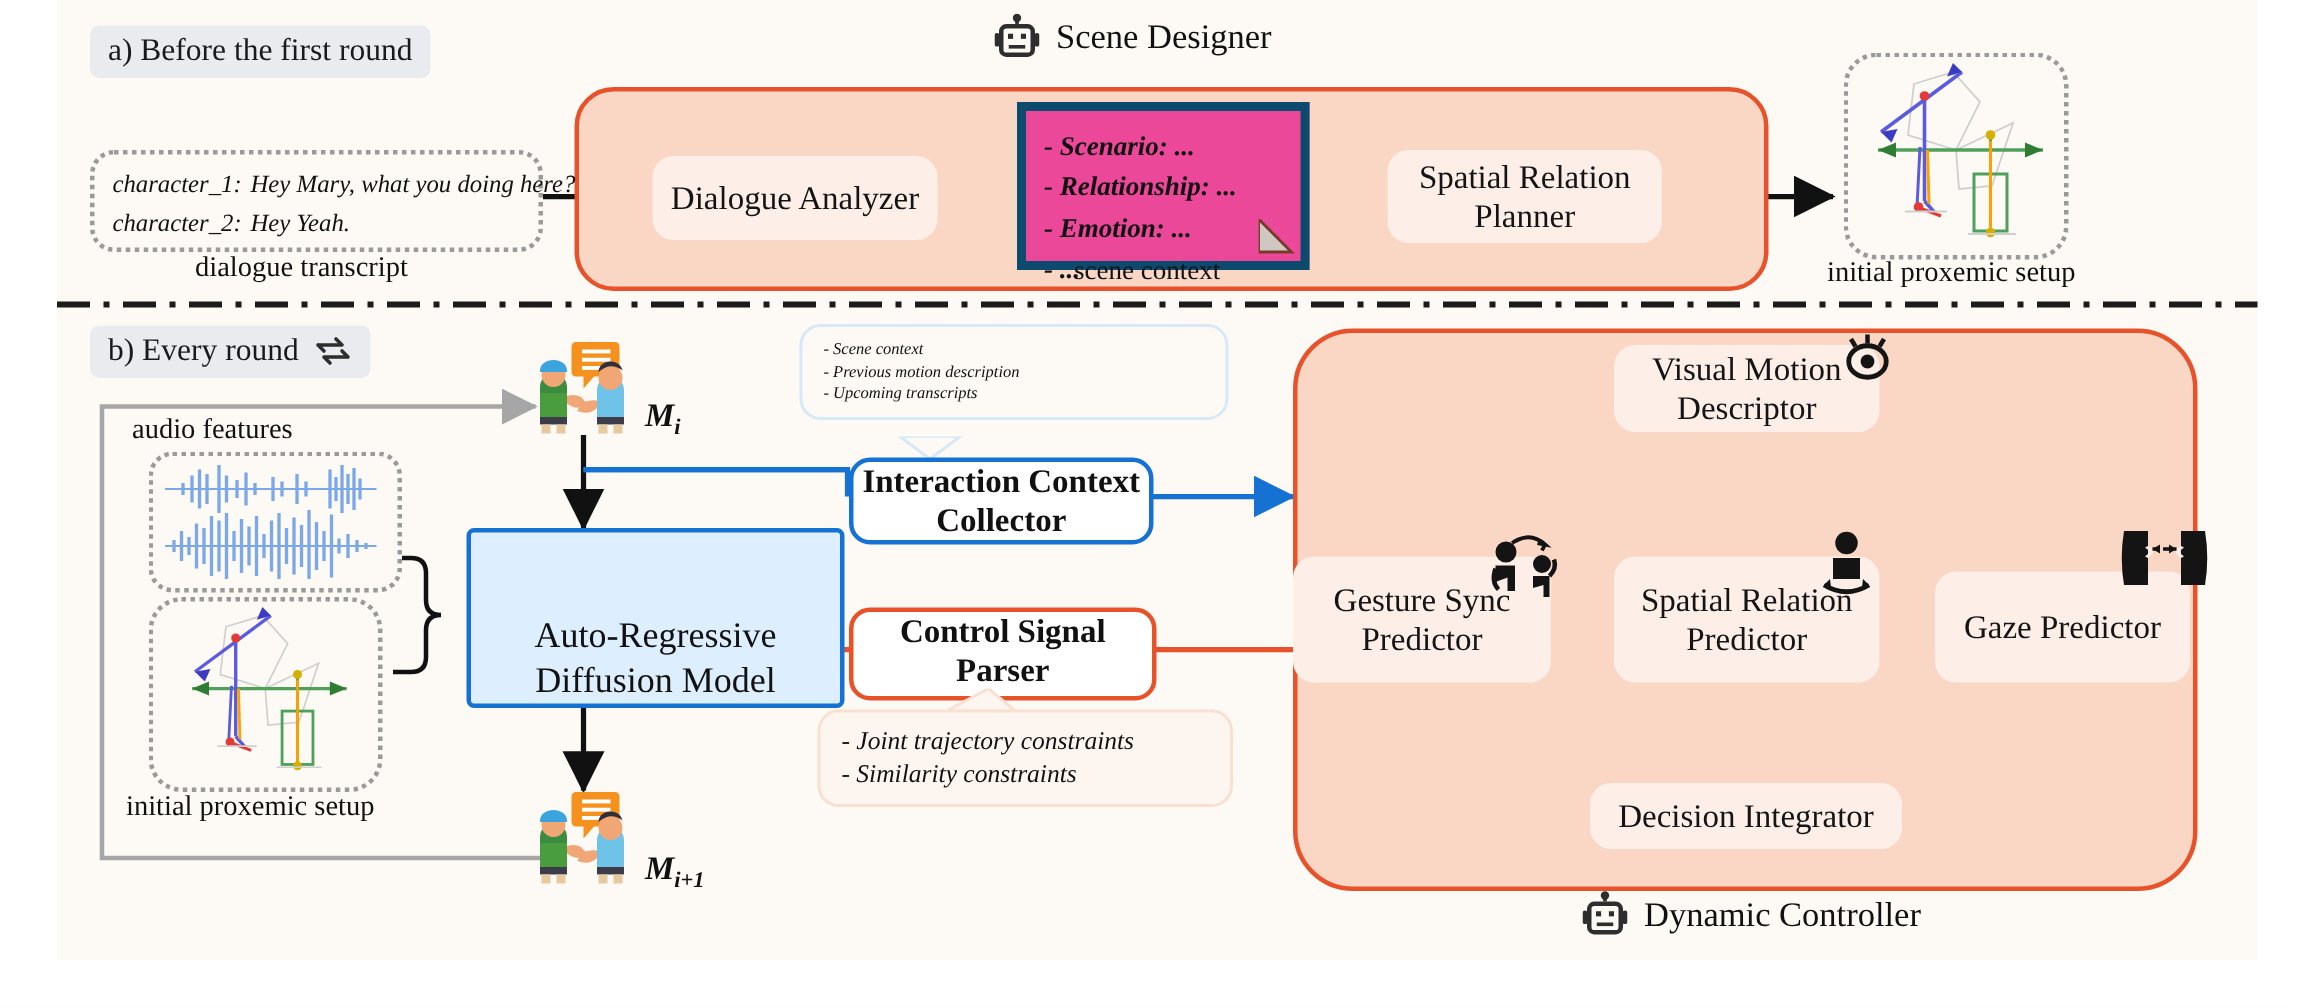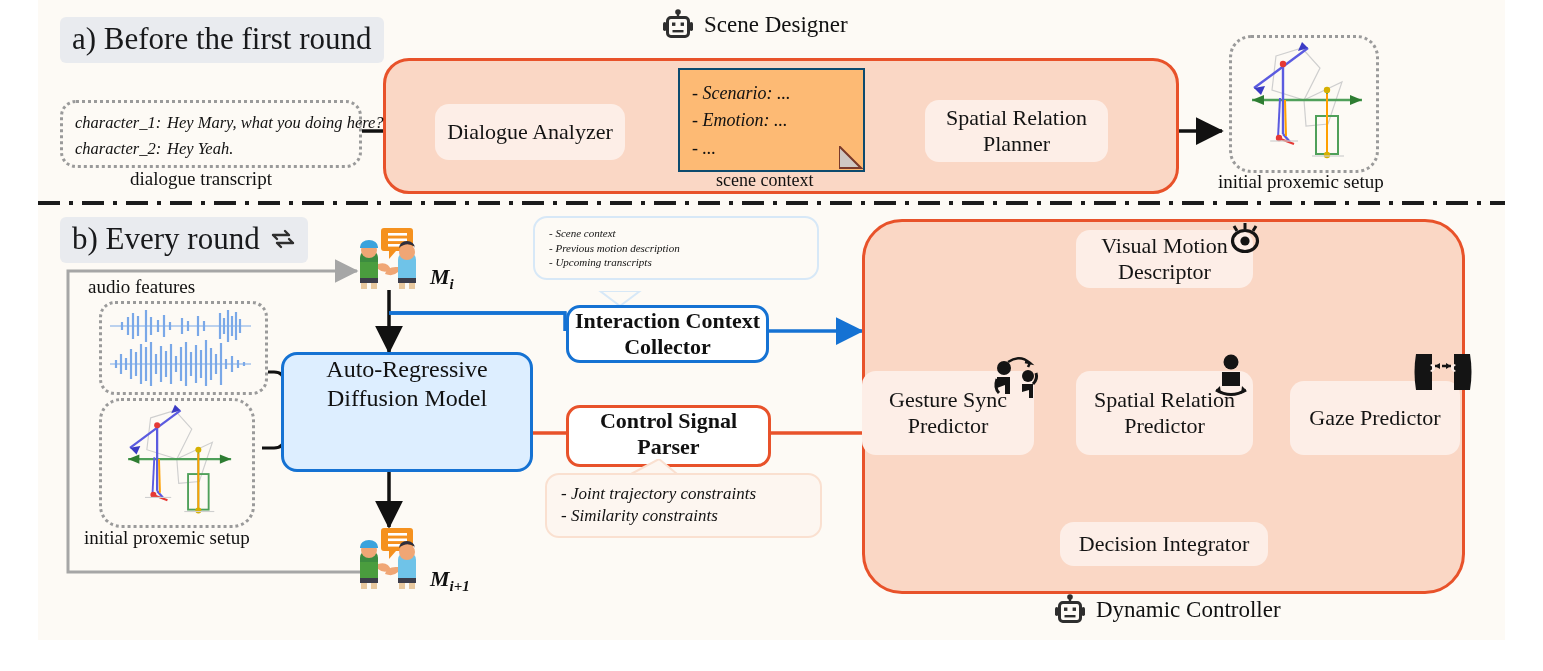--- a/index.html
+++ b/index.html
@@ -3,21 +3,21 @@
 <meta charset="utf-8">
 <style>
   html,body{margin:0;padding:0;background:#fff;}
   body{font-family:"Liberation Serif",serif;}
   #root{position:relative;width:1543px;height:671px;overflow:hidden;background:#fff;}
   .canvas{position:absolute;left:38px;top:0;width:1467px;height:640px;background:#fdfaf5;}
   .abs{position:absolute;}
 
   
   .sec-badge{position:absolute;background:#e9ebef;border-radius:6px;padding:4px 12px 6px 12px;
-    font-size:31px;color:#18191b;white-space:nowrap;display:flex;align-items:center;gap:10px;}
+    font-size:21px;color:#18191b;white-space:nowrap;display:flex;align-items:center;gap:10px;}
   .loop-ico{display:inline-block;width:26px;height:22px;}
 
   
   .panel-orange{position:absolute;background:#fad7c5;border:3px solid #e8522a;border-radius:26px;}
   .panel-orange.r2{border-radius:40px;}
 
   
   .inbox{position:absolute;background:#fdeee7;border-radius:14px;display:flex;align-items:center;
     justify-content:center;text-align:center;color:#141414;line-height:1.18;}
 
@@ -25,30 +25,30 @@
   .dotbox{position:absolute;border:3px dotted #9a9a9a;border-radius:16px;background:#fdfaf5;}
   .dotbox.sq{border-radius:22px;}
 
   
   .obox{position:absolute;background:#fff;border-radius:14px;display:flex;align-items:flex-start;
     justify-content:center;text-align:center;line-height:1.2;color:#111;font-weight:bold;}
   .obox.blue{border:3px solid #1572d3;}
   .obox.orange{border:3px solid #e8522a;}
 
   
-  .bluebox{position:absolute;background:#ddeeff;border:3px solid #1572d3;border-radius:16px;
-    display:flex;align-items:flex-start;justify-content:center;text-align:center;line-height:1.22;color:#111;}
+  .bluebox{position:absolute;background:#ddeeff;border:3px solid #1572d3;border-radius:5px;
+    display:flex;align-items:flex-end;justify-content:center;text-align:center;line-height:1.22;color:#111;margin-left:30px;}
 
   
   .bubble{position:absolute;border-radius:14px;padding:8px 14px;font-style:italic;line-height:1.32;color:#111;}
   .bubble.blue{background:#fdfaf5;border:2px solid #d7e8f7;}
   .bubble.orange{background:#fdf6f0;border:2px solid #fae0d0;}
 
   
-  .note{position:absolute;background:#fdba74;border:2px solid #0c4a6e;}
+  .note{position:absolute;background:#ec4899;border:6px solid #0c4a6e;font-weight:bold;}
   .note .lines{padding:10px 12px;font-style:italic;font-size:18px;line-height:1.52;color:#111;}
 
   .cap{position:absolute;font-size:19px;color:#111;white-space:nowrap;}
 
   .title-txt{position:absolute;font-size:23px;color:#111;white-space:nowrap;}
   .mlabel{position:absolute;font-style:italic;font-weight:bold;font-size:22px;color:#111;}
 
   svg.lay{position:absolute;left:0;top:0;width:1543px;height:671px;pointer-events:none;}
 
   .transcript{position:absolute;font-style:italic;font-size:16.5px;color:#111;line-height:1.55;white-space:nowrap;}
@@ -148,20 +148,21 @@
   </div>
   <div class="cap" style="left:130px;top:168px;">dialogue transcript</div>
 
   <div class="inbox" style="left:435px;top:104px;width:190px;height:56px;font-size:22px;">
     <span>Dialogue Analyzer</span>
   </div>
 
   <div class="note" style="left:678px;top:68px;width:183px;height:100px;">
     <div class="lines">
       <div>- Scenario: ...</div>
+      <div>- Relationship: ...</div>
       <div>- Emotion: ...</div>
       <div>- ...</div>
     </div>
   </div>
 
   <svg class="abs" style="left:839px;top:146px;" width="24" height="24">
     <path d="M0,0 L22,22 L0,22 Z" fill="#cfc7c2" stroke="#7a3a2a" stroke-width="2"></path>
   </svg>
   <div class="cap" style="left:716px;top:170px;font-size:18px;">scene context</div>
 

